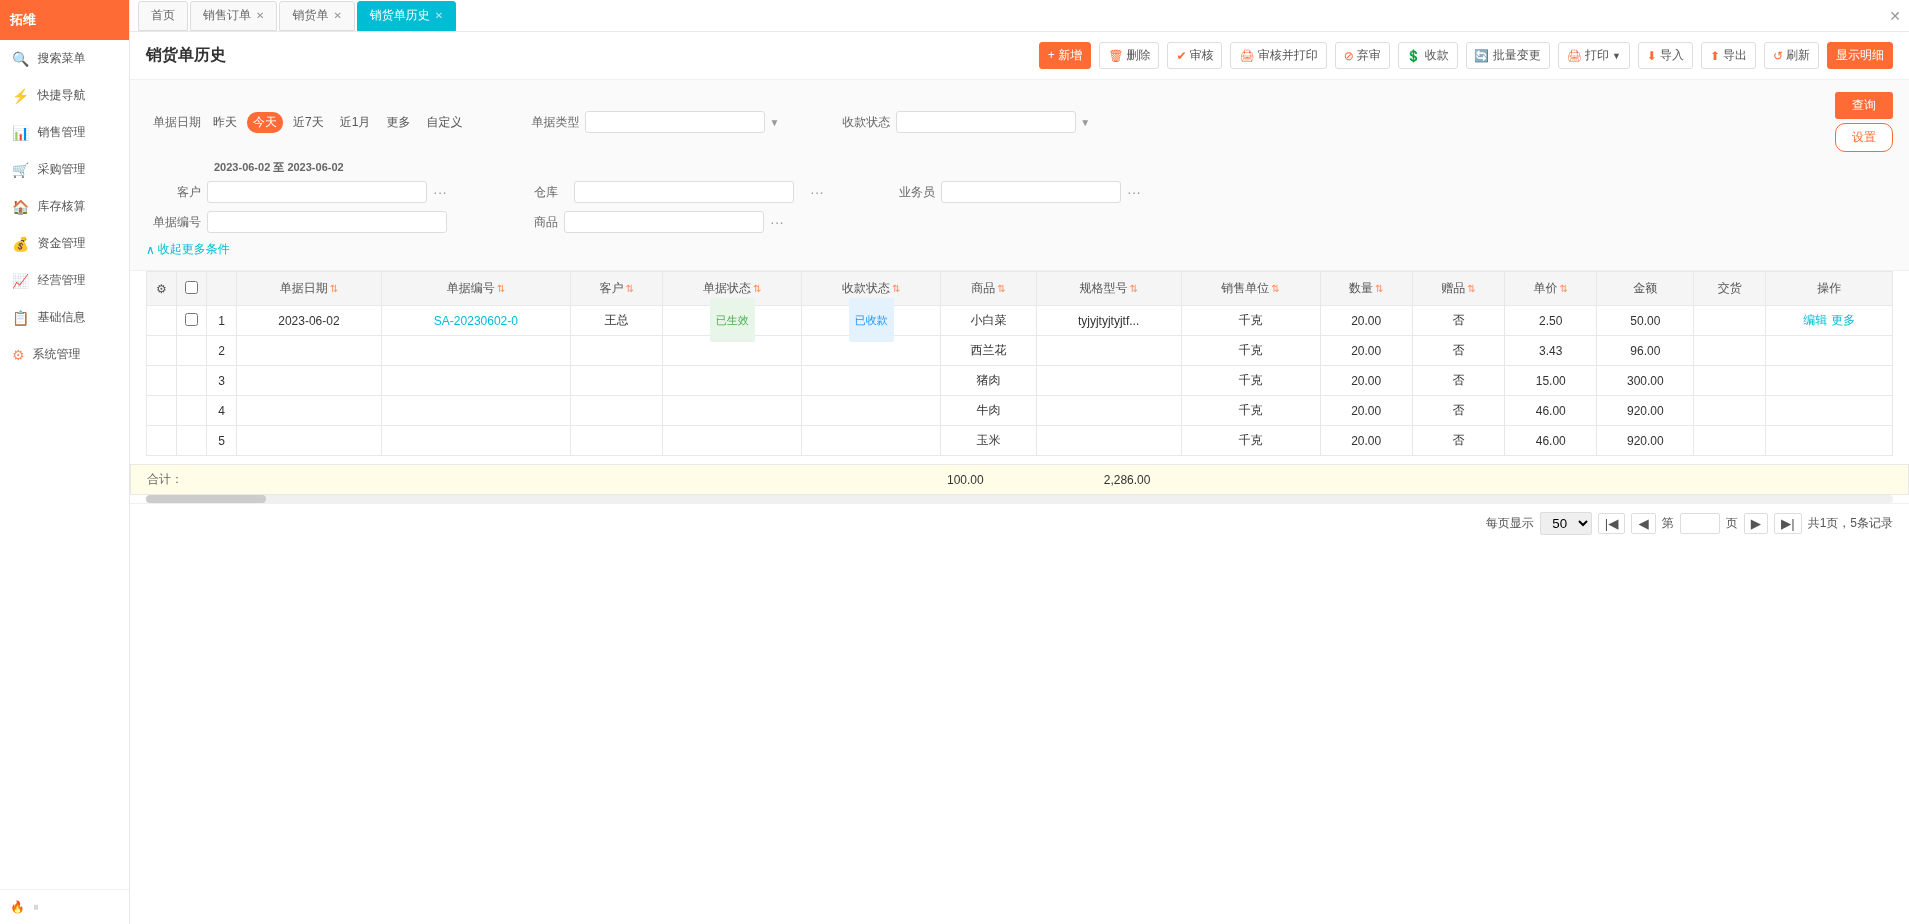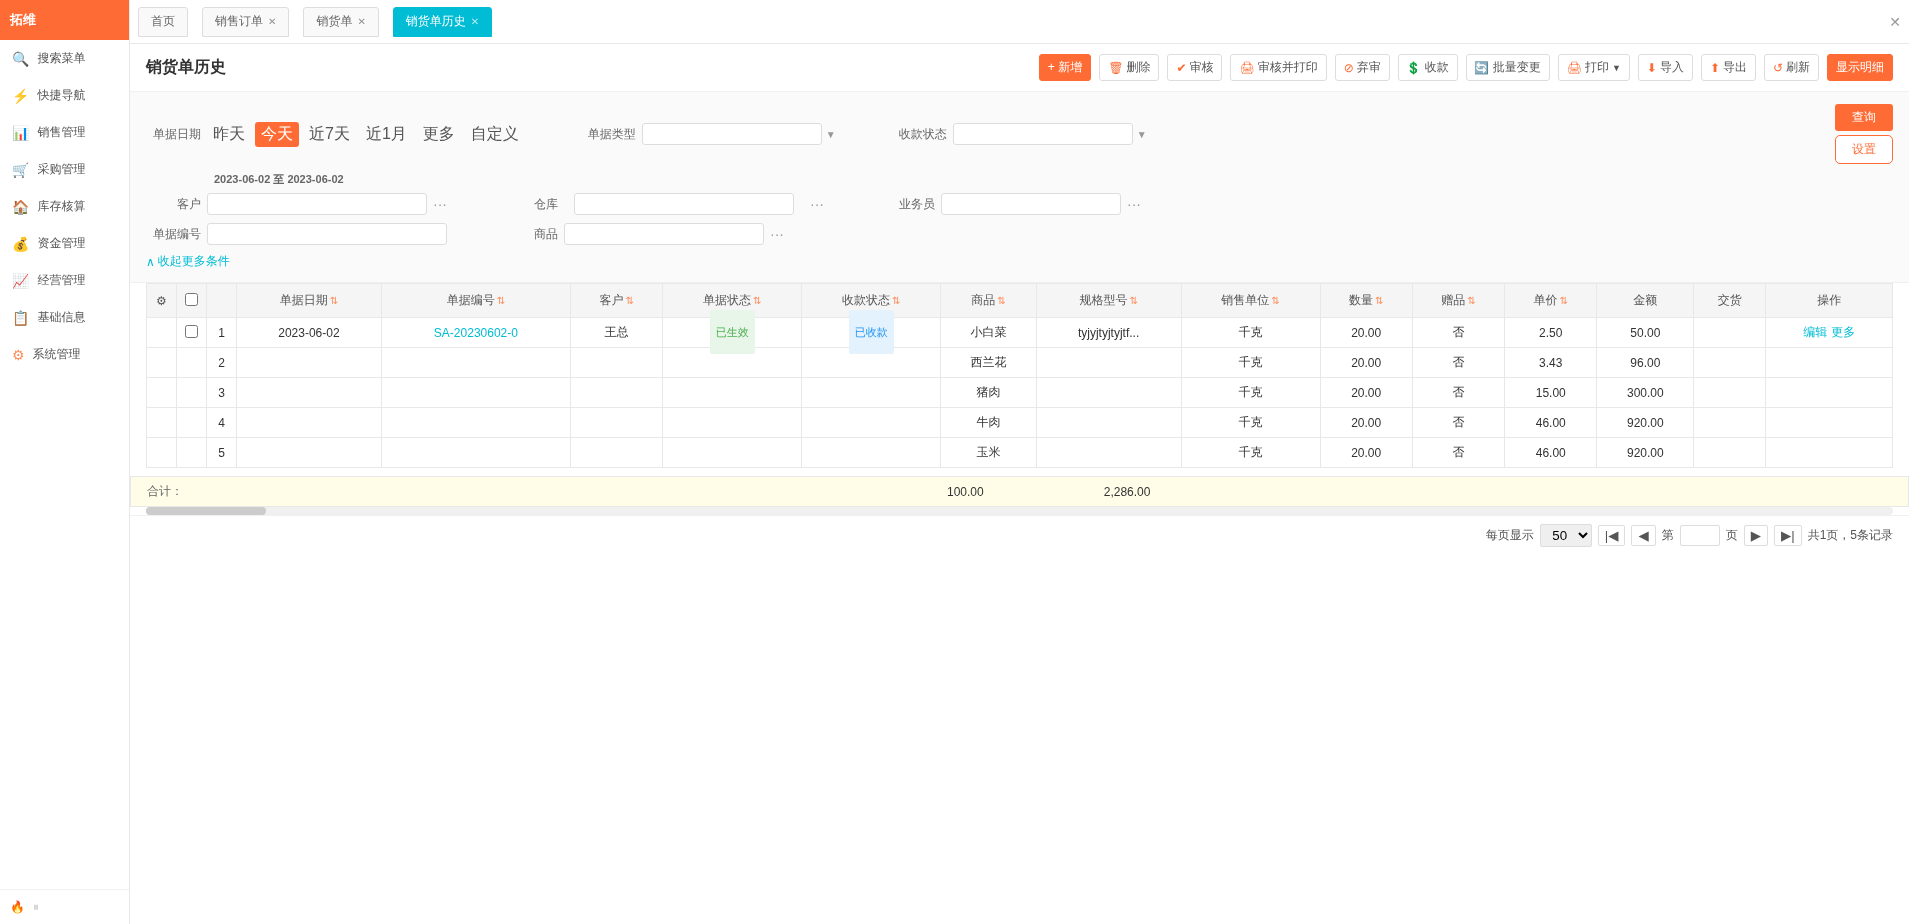--- a/index.html
+++ b/index.html
@@ -9,21 +9,21 @@
     .sidebar { width: 130px; background: #fff; border-right: 1px solid #e8e8e8; display: flex; flex-direction: column; flex-shrink: 0; }
     .sidebar-logo { height: 40px; background: #ff6b35; display: flex; align-items: center; padding: 0 10px; color: white; font-size: 13px; font-weight: bold; font-family: Liberation Serif, serif; }
     .sidebar-item { display: flex; align-items: center; padding: 10px 12px; cursor: pointer; color: #555; font-size: 12px; gap: 8px; }
     .sidebar-item .icon { font-size: 14px; color: #ff8c5a; }
     .sidebar-bottom { margin-top: auto; padding: 10px; display: flex; gap: 8px; border-top: 1px solid #f0f0f0; }
 
     
     .main { flex: 1; display: flex; flex-direction: column; overflow: hidden; }
 
     
-    .tab-bar { background: #fff; display: flex; align-items: center; border-bottom: 1px solid #e8e8e8; height: 44px; padding: 0 8px; gap: 14px; }
+    .tab-bar { background: #fff; display: flex; align-items: center; border-bottom: 1px solid #e8e8e8; height: 32px; padding: 0 8px; gap: 2px; }
     .tab { display: flex; align-items: center; padding: 0 12px; height: 30px; border: 1px solid #ddd; border-radius: 3px 3px 0 0; cursor: pointer; font-size: 12px; color: #666; background: #f9f9f9; gap: 5px; }
     .tab.active { background: #00bcd4; color: white; border-color: #00bcd4; }
     .tab .close-icon { font-size: 10px; opacity: 0.7; }
     .tab-close-btn { margin-left: auto; background: none; border: none; cursor: pointer; color: #999; font-size: 14px; }
 
     
     .content { flex: 1; overflow-y: auto; background: #fff; }
 
     
     .page-header { display: flex; align-items: center; justify-content: space-between; padding: 10px 16px; border-bottom: 1px solid #f0f0f0; }
@@ -35,22 +35,22 @@
 
     
     .filter-area { padding: 12px 16px; background: #fafafa; border-bottom: 1px solid #f0f0f0; }
     .filter-row { display: flex; align-items: center; gap: 16px; margin-bottom: 8px; }
     .filter-item { display: flex; align-items: center; gap: 6px; }
     .filter-label { color: #666; white-space: nowrap; min-width: 55px; text-align: right; }
     .filter-input { border: 1px solid #ddd; border-radius: 3px; padding: 3px 6px; font-size: 12px; background: #fff; color: #333; min-width: 120px; }
     .filter-input-wide { min-width: 200px; }
     .filter-select { border: 1px solid #ddd; border-radius: 3px; padding: 3px 6px; font-size: 12px; background: #fff; color: #333; min-width: 120px; }
     .date-chip { display: inline-flex; align-items: center; gap: 4px; }
-    .date-option { padding: 2px 6px; cursor: pointer; color: #555; border-radius: 2px; font-size: 16px; }
-    .date-option.active { background: #ff6b35; color: white; border-radius: 3px; }
+    .date-option { padding: 2px 6px; cursor: pointer; color: #555; border-radius: 2px; font-size: 12px; }
+    .date-option.active { background: #ff6b35; color: white; border-radius: 10px; }
     .date-range { color: #666; font-size: 11px; margin-top: 2px; }
     .filter-more-btn { color: #00bcd4; cursor: pointer; font-size: 12px; display: flex; align-items: center; gap: 3px; }
     .dots-btn { color: #999; cursor: pointer; font-size: 14px; }
 
     
     .table-container { padding: 0 16px 8px; }
     table { width: 100%; border-collapse: collapse; font-size: 12px; }
     thead tr { background: #f5f5f5; }
     th { padding: 8px 6px; border: 1px solid #e8e8e8; color: #555; font-weight: normal; text-align: center; white-space: nowrap; }
     td { padding: 6px; border: 1px solid #e8e8e8; text-align: center; color: #333; }
@@ -67,21 +67,21 @@
     .summary-label { min-width: 100px; color: #666; }
 
     
     .pagination { display: flex; align-items: center; justify-content: flex-end; padding: 8px 16px; gap: 6px; font-size: 12px; color: #555; border-top: 1px solid #f0f0f0; }
     .pagination-btn { border: 1px solid #ddd; background: #fff; padding: 2px 6px; border-radius: 2px; cursor: pointer; color: #555; }
     .page-input { width: 40px; border: 1px solid #ddd; border-radius: 2px; padding: 2px 4px; text-align: center; }
     .scrollbar-area { height: 8px; background: #f0f0f0; margin: 0 16px; border-radius: 4px; position: relative; }
     .scrollbar-thumb { position: absolute; left: 0; top: 0; width: 120px; height: 8px; background: #ccc; border-radius: 4px; }
 
     .query-btn { background: #ff6b35; color: white; border: none; border-radius: 3px; padding: 5px 16px; cursor: pointer; font-size: 12px; }
-    .settings-btn { background: #fff; color: #ff6b35; border: 1px solid #ff6b35; border-radius: 5px; padding: 5px 16px; cursor: pointer; font-size: 12px; }
+    .settings-btn { background: #fff; color: #ff6b35; border: 1px solid #ff6b35; border-radius: 10px; padding: 5px 16px; cursor: pointer; font-size: 12px; }
     .filter-select-wrapper { display: flex; align-items: center; gap: 4px; position: relative; }
     .select-arrow { color: #999; font-size: 10px; }
   </style>
 </head>
 <body>
 
 <div class="sidebar">
   <div class="sidebar-logo">
     <span>拓维</span>
   </div>

